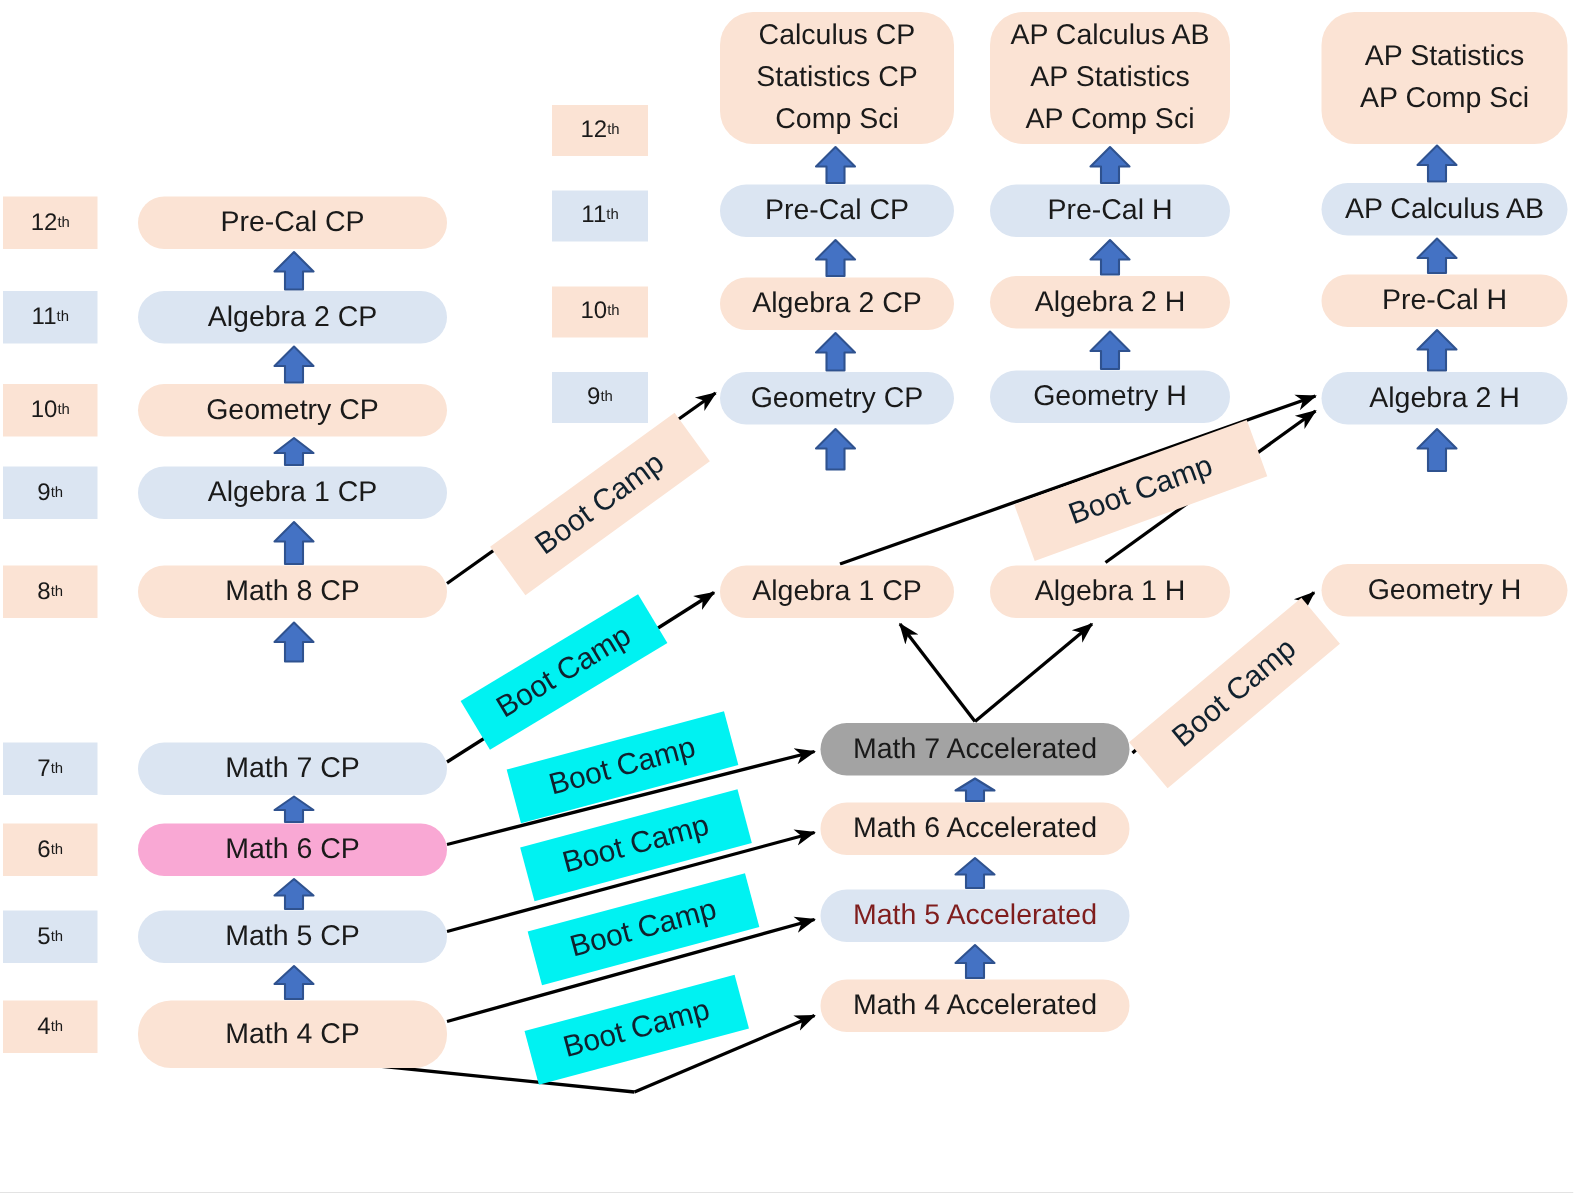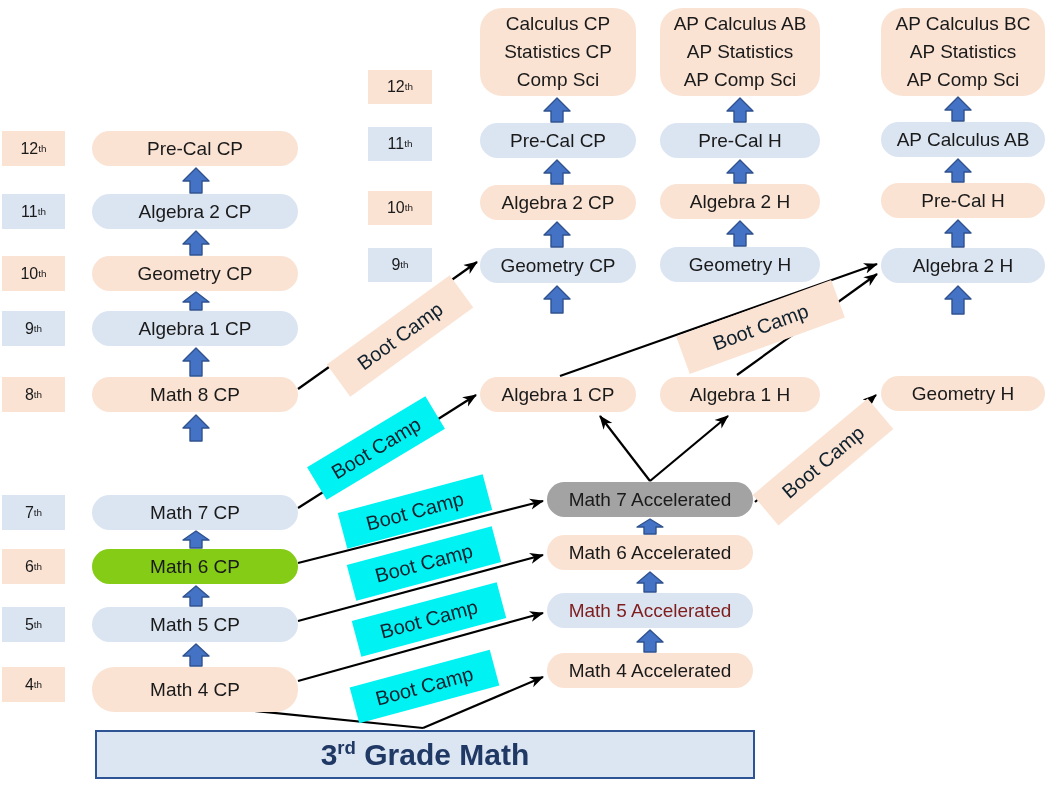--- a/index.html
+++ b/index.html
@@ -91,21 +91,21 @@
       </div>
       <div class="course-box" style="left: 92px; top: 311px; width: 206px; height: 35px; background: rgb(219, 229, 242); color: rgb(26, 26, 26);">
         <div>Algebra 1 CP</div>
       </div>
       <div class="course-box" style="left: 92px; top: 377px; width: 206px; height: 35px; background: rgb(251, 227, 212); color: rgb(26, 26, 26);">
         <div>Math 8 CP</div>
       </div>
       <div class="course-box" style="left: 92px; top: 495px; width: 206px; height: 35px; background: rgb(219, 229, 242); color: rgb(26, 26, 26);">
         <div>Math 7 CP</div>
       </div>
-      <div class="course-box" style="left: 92px; top: 549px; width: 206px; height: 35px; background: #84cc16; color: rgb(26, 26, 26);">
+      <div class="course-box" style="left: 92px; top: 549px; width: 206px; height: 35px; background: #f9a8d4; color: rgb(26, 26, 26);">
         <div>Math 6 CP</div>
       </div>
       <div class="course-box" style="left: 92px; top: 607px; width: 206px; height: 35px; background: rgb(219, 229, 242); color: rgb(26, 26, 26);">
         <div>Math 5 CP</div>
       </div>
       <div class="course-box" style="left: 92px; top: 667px; width: 206px; height: 45px; background: rgb(251, 227, 212); color: rgb(26, 26, 26);">
         <div>Math 4 CP</div>
       </div>
       <div class="course-box" style="left: 480px; top: 8px; width: 156px; height: 88px; background: rgb(251, 227, 212); color: rgb(26, 26, 26);">
         <div>Calculus CP</div>
@@ -147,21 +147,20 @@
       <div class="course-box" style="left: 660px; top: 184px; width: 160px; height: 35px; background: rgb(251, 227, 212); color: rgb(26, 26, 26);">
         <div>Algebra 2 H</div>
       </div>
       <div class="course-box" style="left: 660px; top: 247px; width: 160px; height: 35px; background: rgb(219, 229, 242); color: rgb(26, 26, 26);">
         <div>Geometry H</div>
       </div>
       <div class="course-box" style="left: 660px; top: 377px; width: 160px; height: 35px; background: rgb(251, 227, 212); color: rgb(26, 26, 26);">
         <div>Algebra 1 H</div>
       </div>
       <div class="course-box" style="left: 881px; top: 8px; width: 164px; height: 88px; background: rgb(251, 227, 212); color: rgb(26, 26, 26);">
-        <div>AP Calculus BC</div>
         <div>AP Statistics</div>
         <div>AP Comp Sci</div>
       </div>
       <div class="course-box" style="left: 881px; top: 122px; width: 164px; height: 35px; background: rgb(219, 229, 242); color: rgb(26, 26, 26);">
         <div>AP Calculus AB</div>
       </div>
       <div class="course-box" style="left: 881px; top: 183px; width: 164px; height: 35px; background: rgb(251, 227, 212); color: rgb(26, 26, 26);">
         <div>Pre-Cal H</div>
       </div>
       <div class="course-box" style="left: 881px; top: 248px; width: 164px; height: 35px; background: rgb(219, 229, 242); color: rgb(26, 26, 26);">
@@ -224,16 +223,13 @@
       </div>
       <div class="bootcamp" style="left: 324px; top: 316px; width: 152px; height: 40px; background: rgb(251, 227, 212); transform: rotate(-36deg);">Boot Camp</div>
       <div class="bootcamp" style="left: 677.5px; top: 307px; width: 165px; height: 40px; background: rgb(251, 227, 212); transform: rotate(-20deg);">Boot Camp</div>
       <div class="bootcamp" style="left: 748px; top: 442px; width: 150px; height: 40px; background: rgb(251, 227, 212); transform: rotate(-40deg);">Boot Camp</div>
       <div class="bootcamp" style="left: 307px; top: 429px; width: 138px; height: 38px; background: rgb(0, 242, 242); transform: rotate(-31deg);">Boot Camp</div>
       <div class="bootcamp" style="left: 340px; top: 492.5px; width: 150px; height: 37px; background: rgb(0, 242, 242); transform: rotate(-15deg);">Boot Camp</div>
       <div class="bootcamp" style="left: 349px; top: 544.5px; width: 150px; height: 37px; background: rgb(0, 242, 242); transform: rotate(-15deg);">Boot Camp</div>
       <div class="bootcamp" style="left: 354px; top: 600.5px; width: 150px; height: 37px; background: rgb(0, 242, 242); transform: rotate(-15deg);">Boot Camp</div>
       <div class="bootcamp" style="left: 351.5px; top: 667.5px; width: 145px; height: 37px; background: rgb(0, 242, 242); transform: rotate(-15deg);">Boot Camp</div>
     </div>
-  <div class="title-box" id="title-box" style="left: 95px; top: 730px; width: 660px; height: 49px; background: rgb(220, 229, 242); border: 2.5px solid rgb(47, 84, 150); box-sizing: border-box;">
-    <span class="title-text" style="color: rgb(31, 56, 100);"><span>3</span><sup>rd</sup><span> Grade Math</span></span>
-  </div>
 </div>
 
 </body></html>

